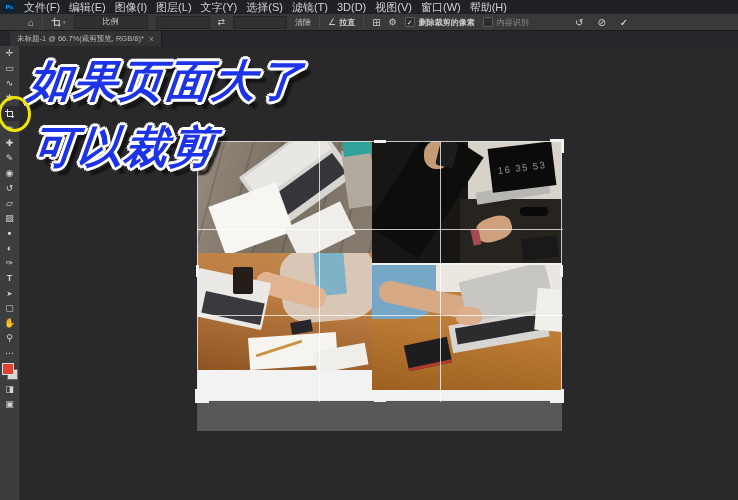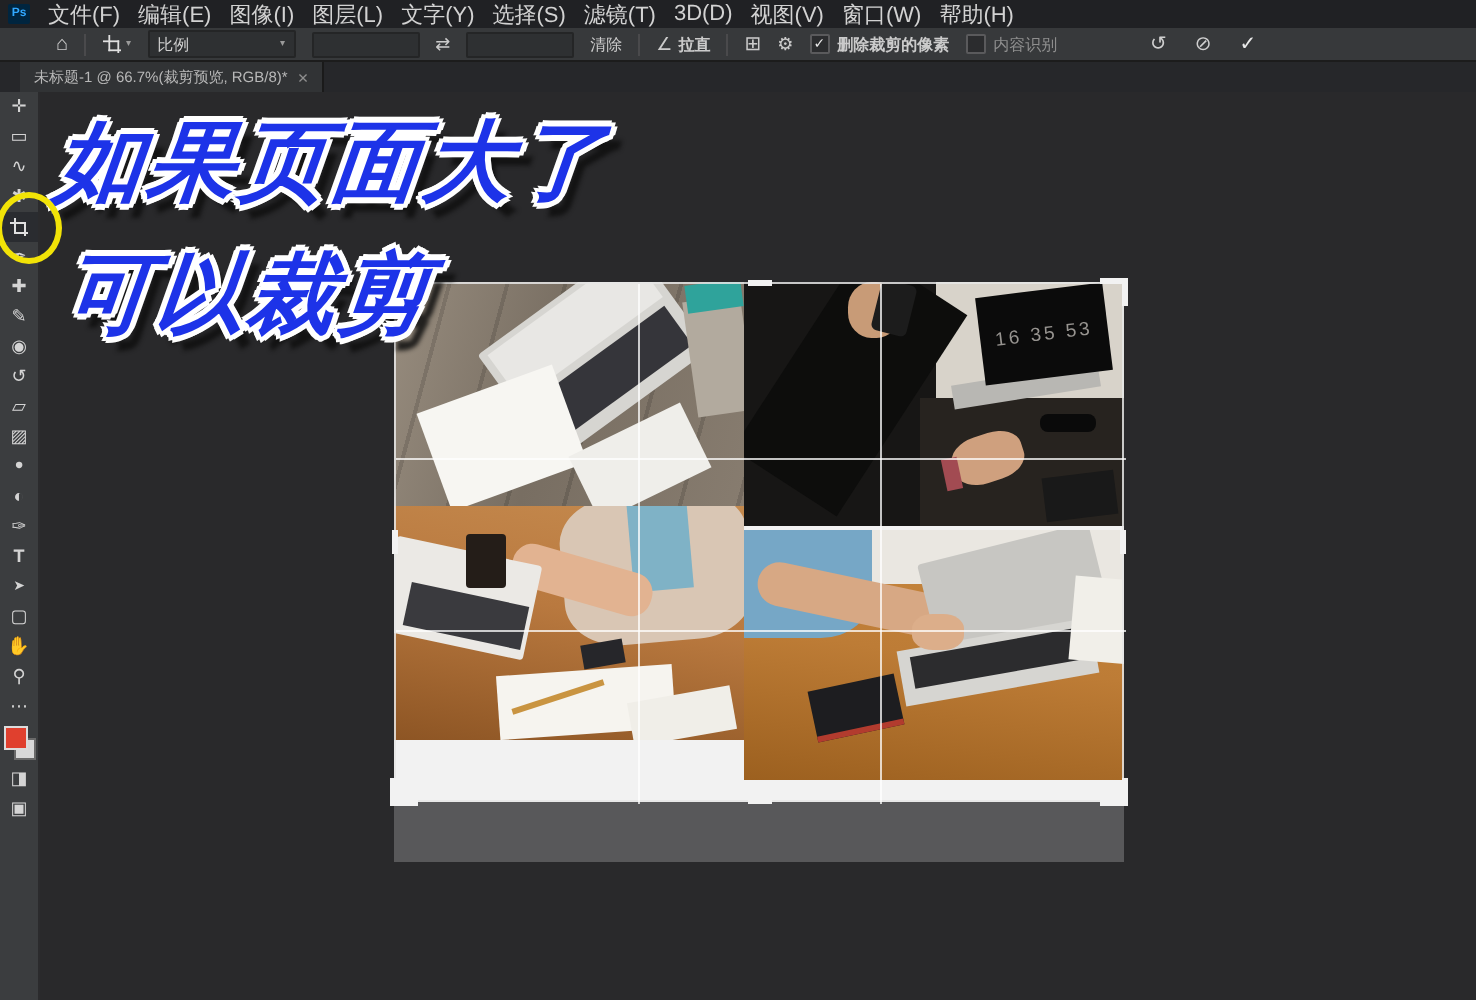--- a/index.html
+++ b/index.html
@@ -12,21 +12,21 @@
     gap:9px;padding-left:4px;box-sizing:border-box;z-index:30;}
   #menubar .logo{width:11px;height:10px;background:#00253f;color:#31a8ff;font-size:6px;font-weight:bold;
     display:flex;align-items:center;justify-content:center;border-radius:1px;}
   #menubar .mi{font-size:11px;color:#d2d2d2;white-space:nowrap;}
   #optionsbar{left:0;top:14px;width:738px;height:17px;background:#37393b;border-bottom:1px solid #1c1c1c;
     display:flex;align-items:center;gap:8px;padding-left:28px;box-sizing:border-box;z-index:30;
     font-size:8px;color:#cbcbcb;}
   .vsep{width:1px;height:11px;background:#4a4a4c;}
   .field{width:52px;height:11px;background:#2e3032;border:1px solid #242526;border-radius:1px;}
   .ddbox{height:12px;background:#2e3032;border:1px solid #242526;border-radius:1px;display:flex;
-    align-items:center;gap:14px;padding:0 4px;color:#cfcfcf;}
+    align-items:center;gap:14px;padding:0 4px;color:#cfcfcf;flex-direction:column;}
   .cbx{width:8px;height:8px;background:#2b2c2e;border:1px solid #5a5a5c;border-radius:1px;
     display:flex;align-items:center;justify-content:center;font-size:7px;color:#e8e8e8;line-height:1;}
   .dim{color:#8f8f8f;}
   .obtn-icons{position:absolute;left:575px;top:0;height:17px;display:flex;align-items:center;gap:14px;
     font-size:10px;color:#cfcfcf;}
   #tabbar{left:0;top:31px;width:738px;height:15px;background:#26272a;display:flex;align-items:flex-end;
     padding-left:10px;box-sizing:border-box;z-index:30;}
   #doctab{height:15px;background:#313335;border-right:1px solid #1a1a1a;display:flex;align-items:center;
     gap:5px;padding:0 7px;font-size:7.5px;color:#b8b8b8;white-space:nowrap;}
   #doctab .close{color:#8f8f8f;font-size:9px;}

